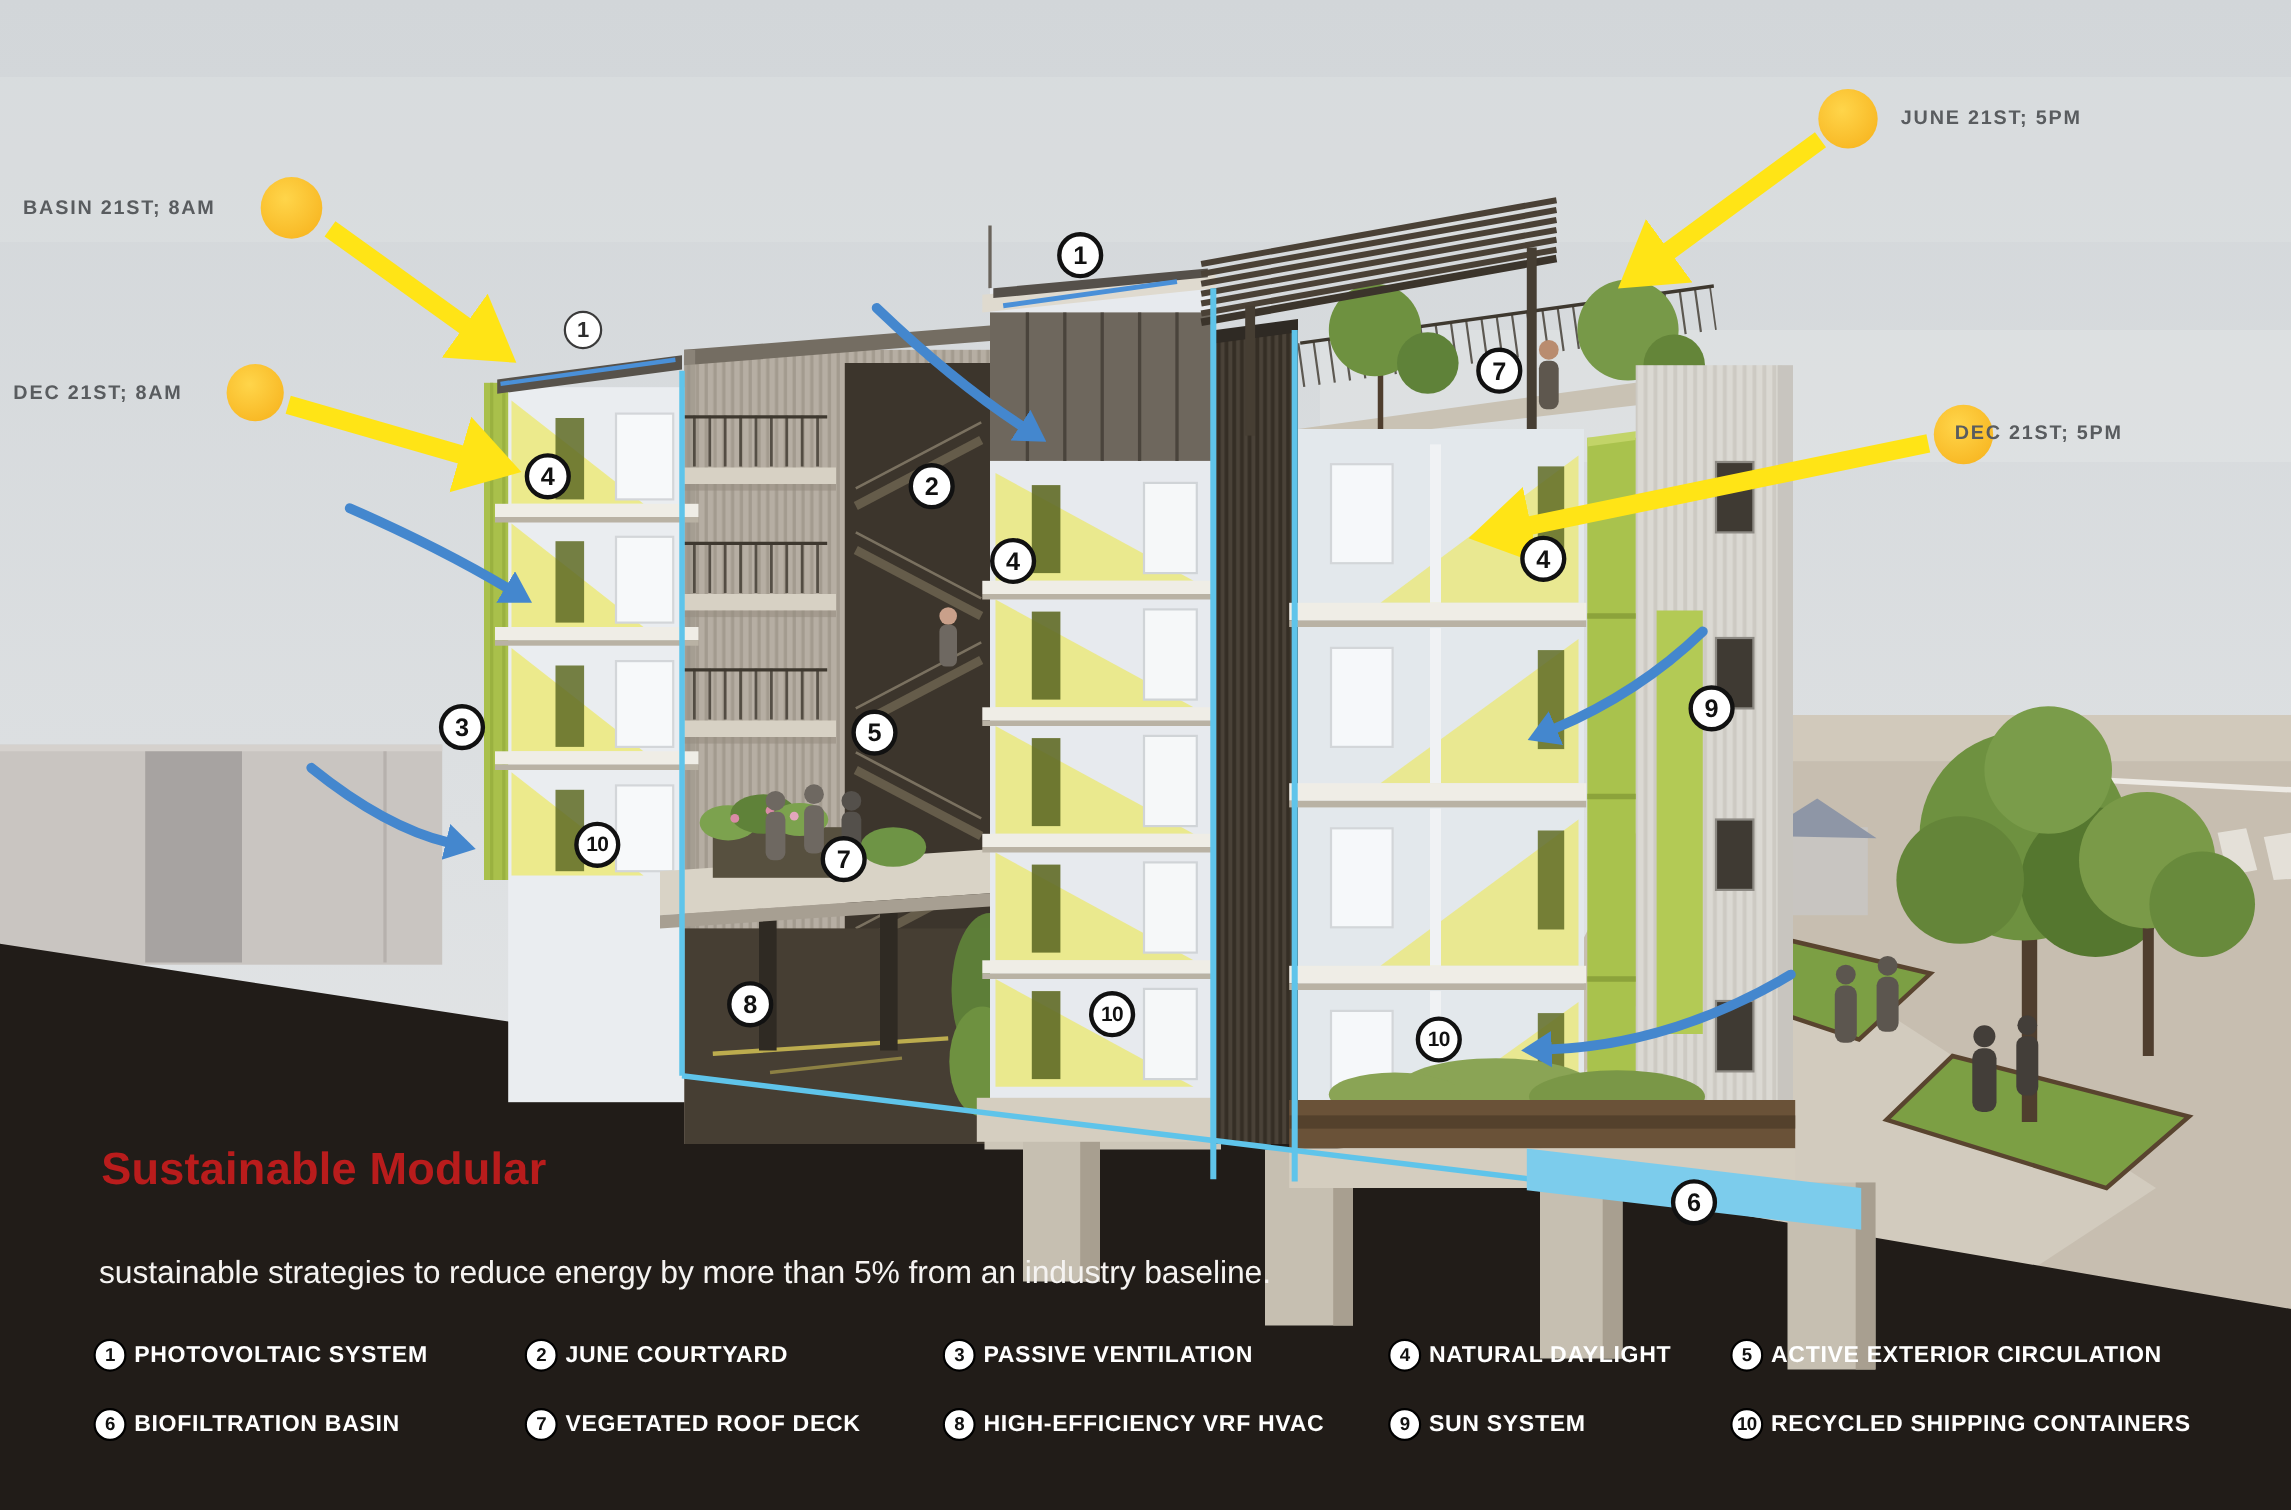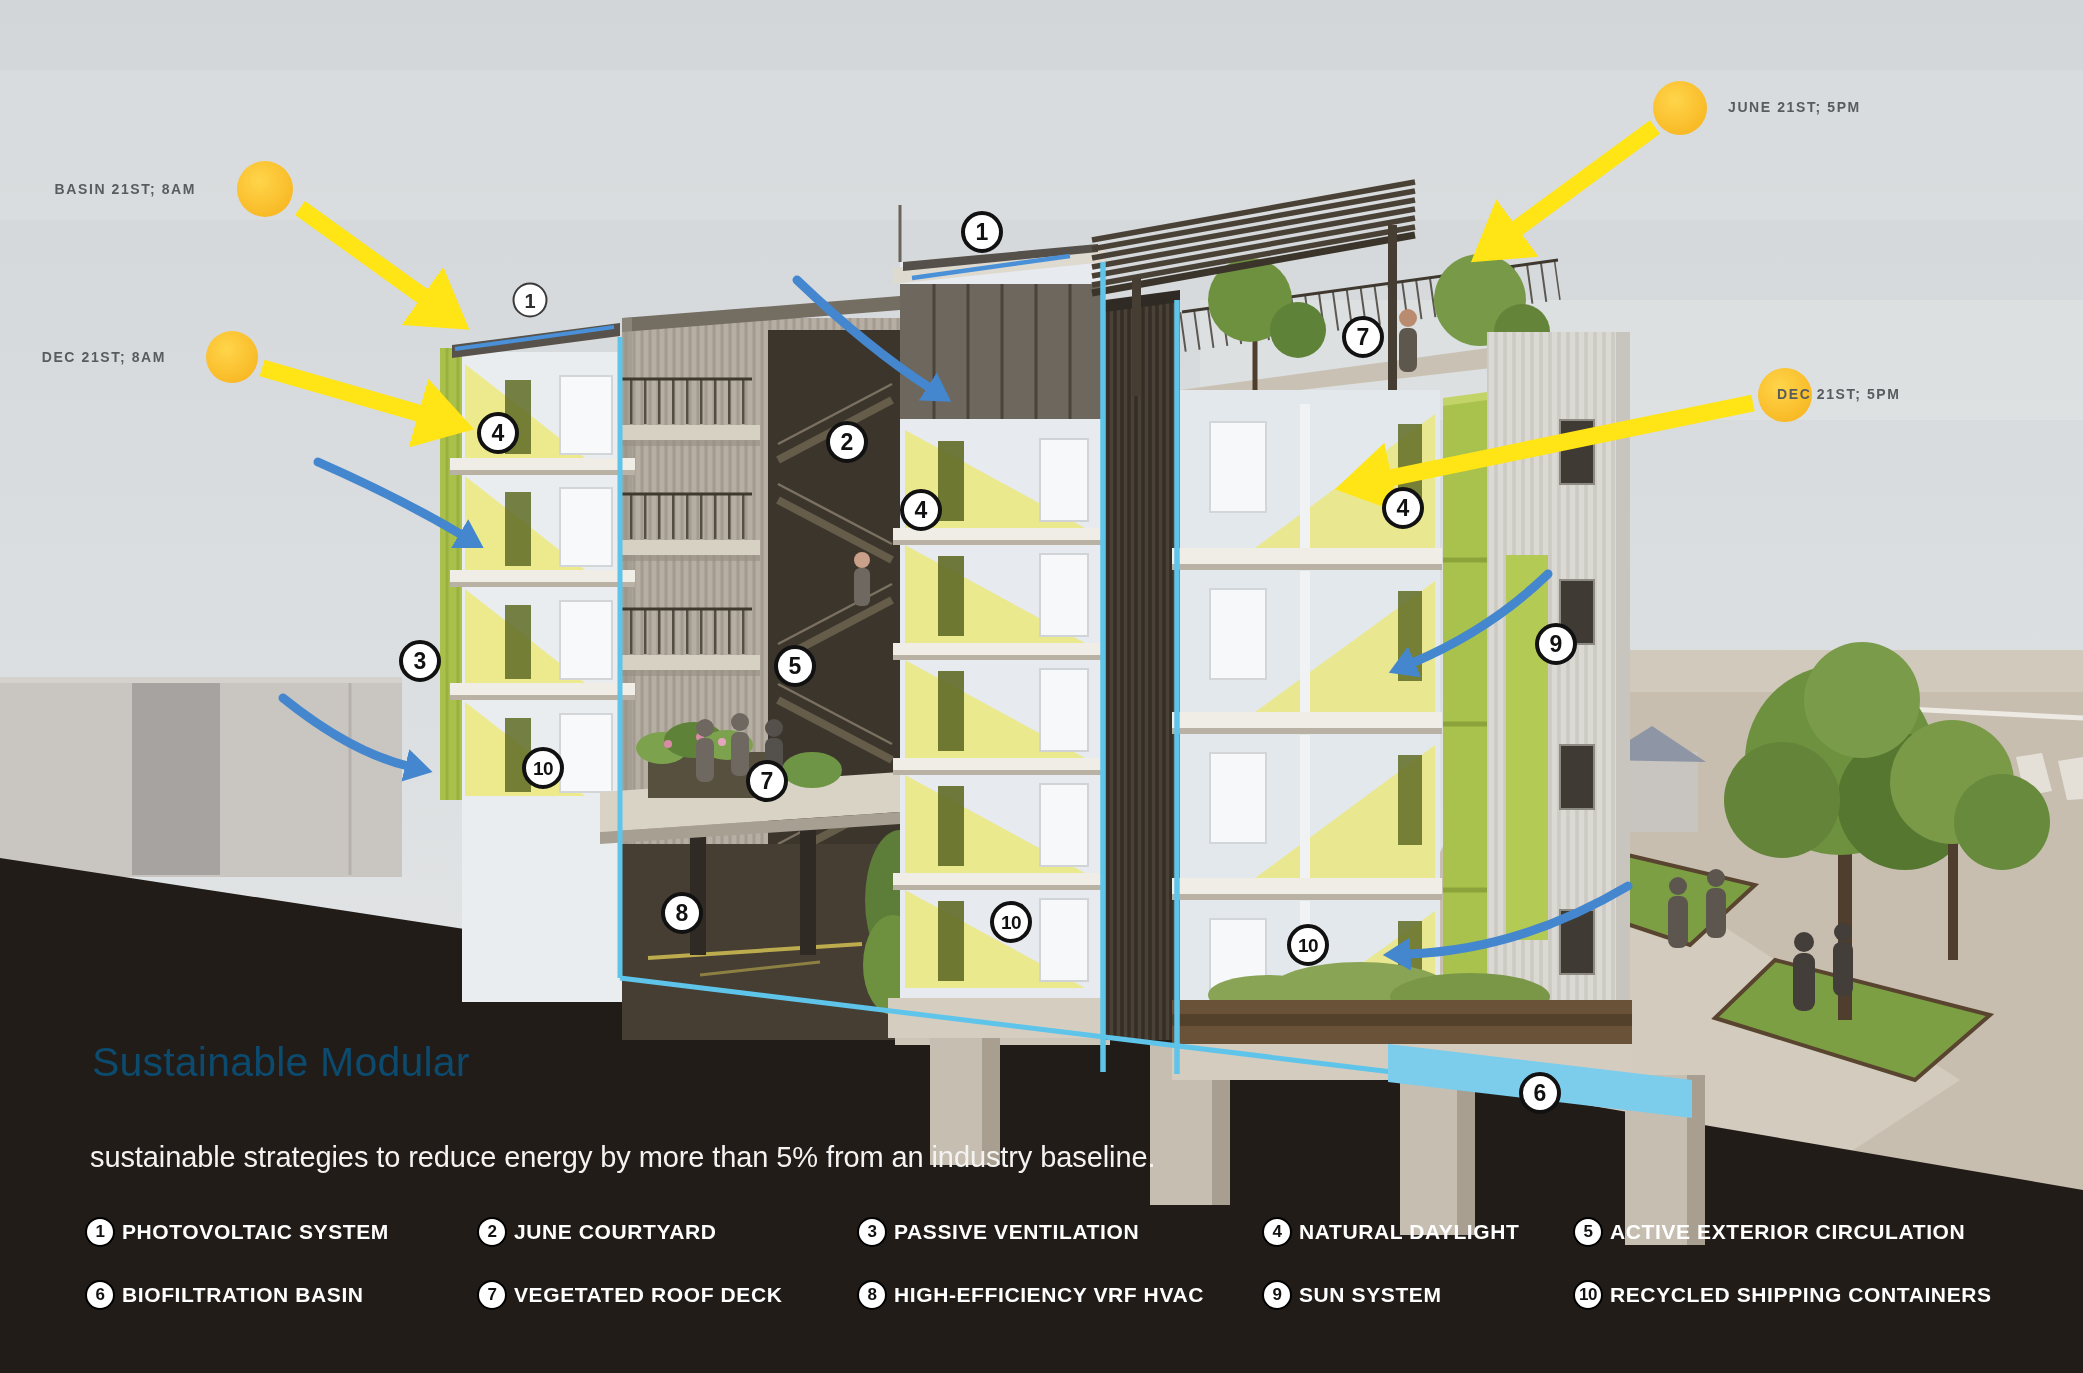--- a/index.html
+++ b/index.html
@@ -2,32 +2,32 @@
 <html><head>
 <meta charset="utf-8">
 <style>
   html,body{margin:0;padding:0;background:#211C18;}
   #stage{position:relative;width:2083px;height:1373px;overflow:hidden;
          font-family:"Liberation Sans",sans-serif;background:#D5D9DC;}
   #scene-svg{position:absolute;left:0;top:0;width:2083px;height:1373px;display:block;}
 
   
   #annotation-layer{position:absolute;left:0;top:0;width:100%;height:100%;pointer-events:none;}
-  .sun-label{position:absolute;transform:translateY(-50%);font-size:14px;font-weight:600;
+  .sun-label{position:absolute;transform:translateY(-50%);font-size:18px;font-weight:600;
              letter-spacing:1.6px;color:#595C5F;white-space:nowrap;}
   .callout{position:absolute;transform:translate(-50%,-50%);width:42px;height:42px;
            border-radius:50%;background:#FFFFFF;border:4px solid #111111;box-sizing:border-box;
            display:flex;align-items:center;justify-content:center;
            font-size:23px;font-weight:bold;color:#111111;line-height:1;}
   .callout.thin{width:35px;height:35px;border-width:2.5px;font-size:20px;font-weight:600;color:#2E2E2E;border-color:#3A3A3A;}
   .callout.twodigit{font-size:19px;letter-spacing:-0.5px;}
 
   
-  .panel-title{position:absolute;left:92px;top:1039px;font-size:41px;font-weight:normal;
-               color:#0c4a6e;letter-spacing:0.2px;}
+  .panel-title{position:absolute;left:92px;top:1039px;font-size:41px;font-weight:bold;
+               color:#b91c1c;letter-spacing:0.2px;}
   .panel-desc{position:absolute;left:90px;width:1400px;font-size:29px;font-weight:400;
               color:#F5F3F1;letter-spacing:-0.1px;white-space:nowrap;}
   #desc-line-1{top:1098px;} #desc-line-2{top:1141px;}
 
   
   .legend-item{position:absolute;display:flex;align-items:center;height:30px;}
   .legend-badge{width:30px;height:30px;border-radius:50%;background:#FFFFFF;border:2.5px solid #000;
                 box-sizing:border-box;display:flex;align-items:center;justify-content:center;
                 font-size:17px;font-weight:bold;color:#111;flex:0 0 auto;letter-spacing:-0.5px;}
   .legend-label{margin-left:7px;font-size:21px;font-weight:600;color:#FFFFFF;

